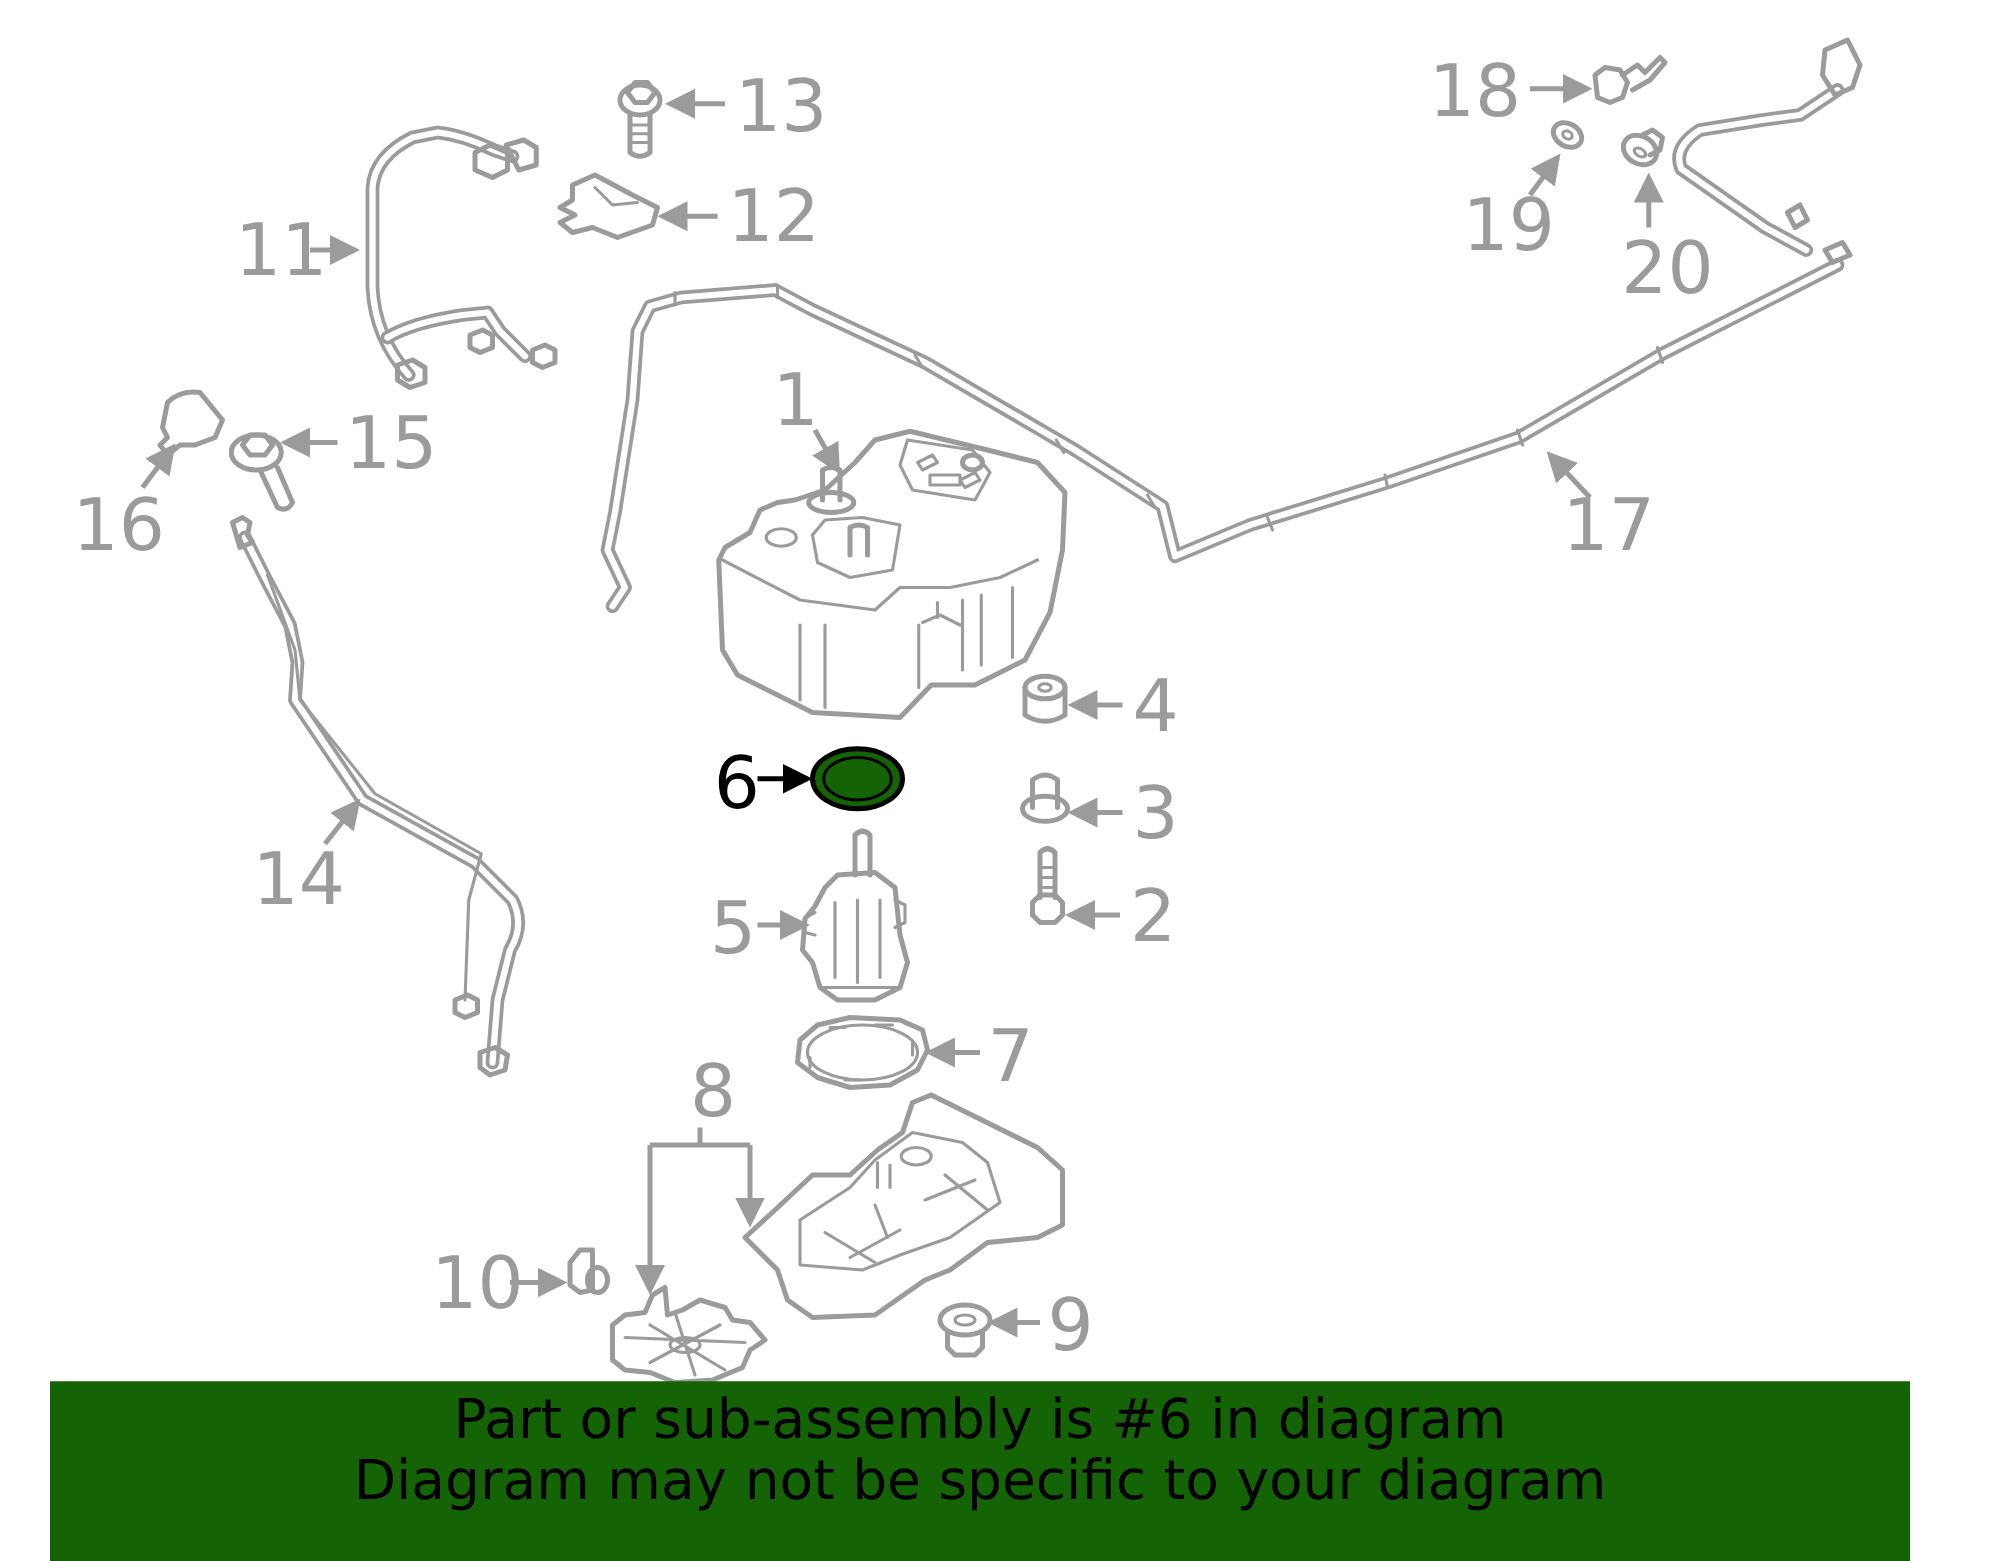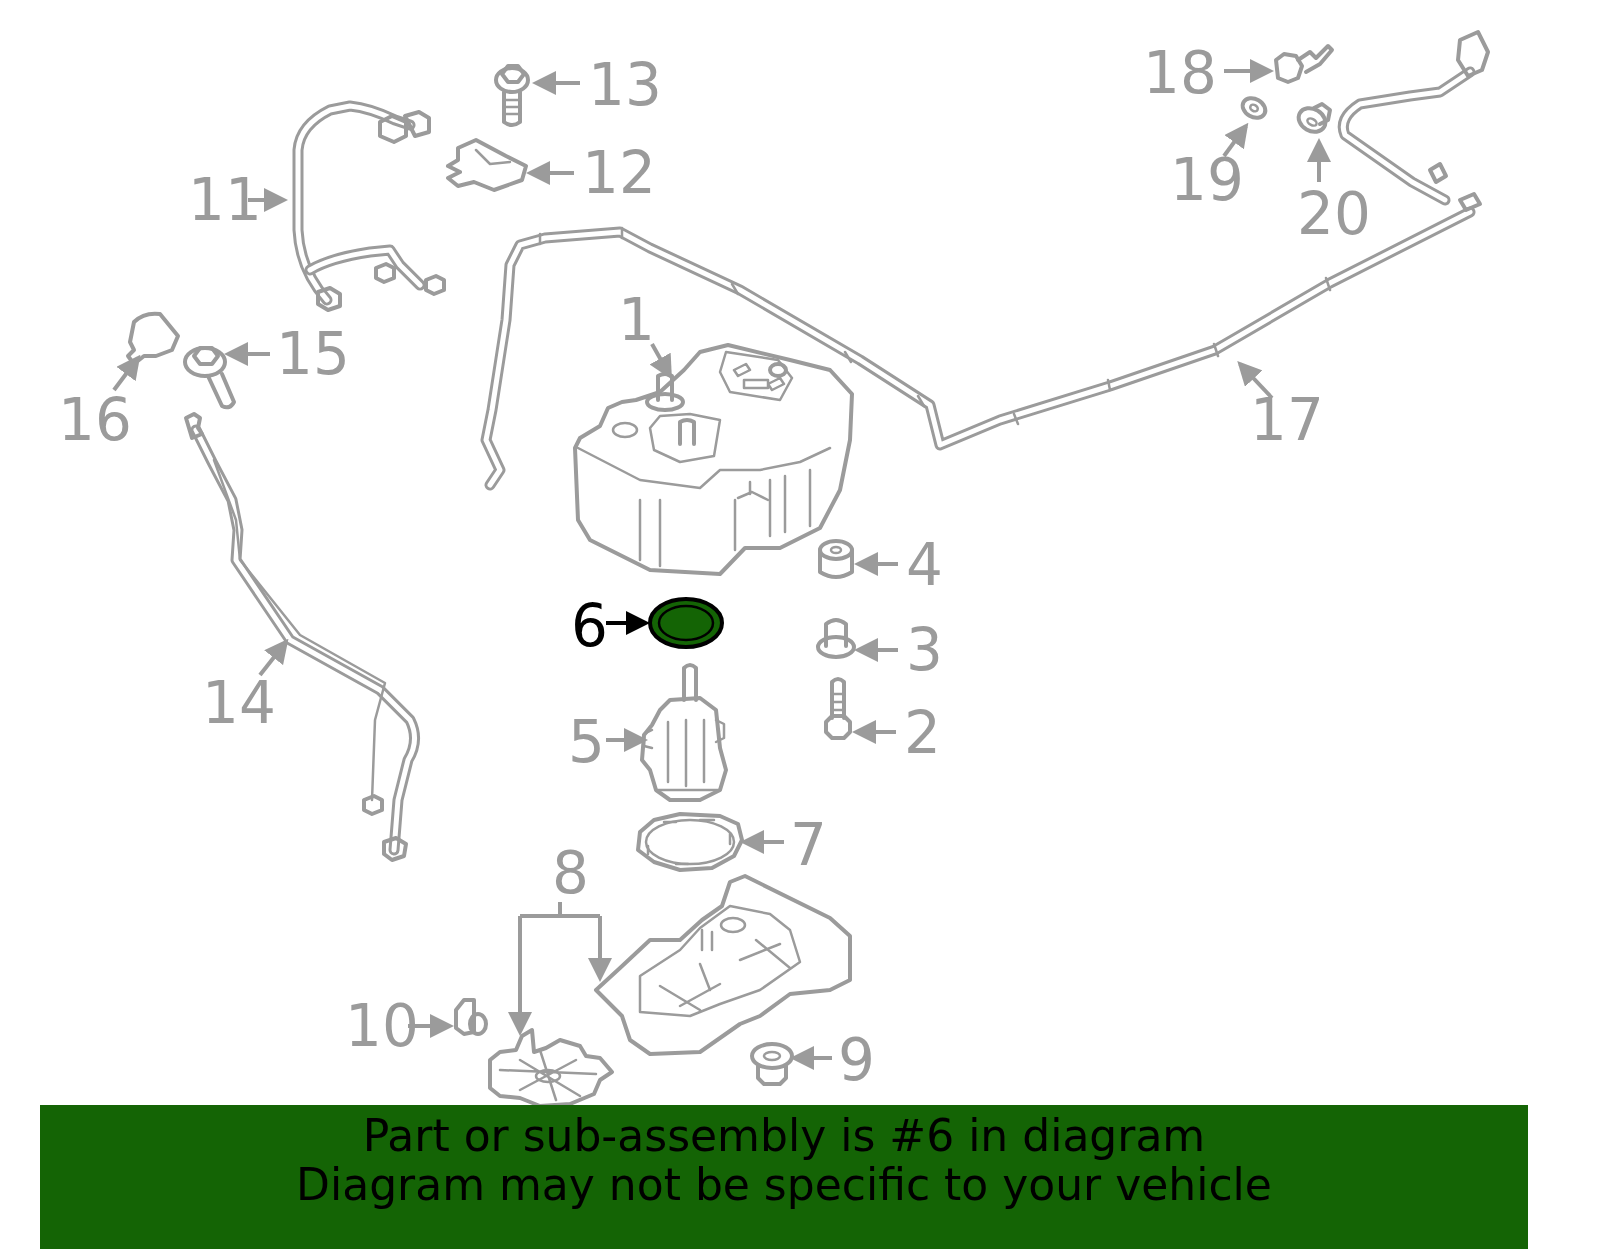--- a/index.html
+++ b/index.html
@@ -207,14 +207,14 @@
     <ellipse class="part" cx="772" cy="1056" rx="20" ry="12"></ellipse>
     <ellipse class="part-thin" cx="772" cy="1056" rx="8" ry="4"></ellipse>
     <path class="part" d="M758,1066 v12 l6,6 h16 l6,-6 v-12"></path>
   </g>
   <text class="callout-num" x="838" y="1080">9</text>
   <line class="leader" x1="832" y1="1058" x2="794" y2="1058" marker-end="url(#ah)"></line>
 </svg>
 
 <div class="banner">
   <div class="banner-line">Part or sub-assembly is #6 in diagram</div>
-  <div class="banner-line">Diagram may not be specific to your vehicle</div>
+  <div class="banner-line">Diagram may not be specific to your diagram</div>
 </div>
 
 </body></html>

